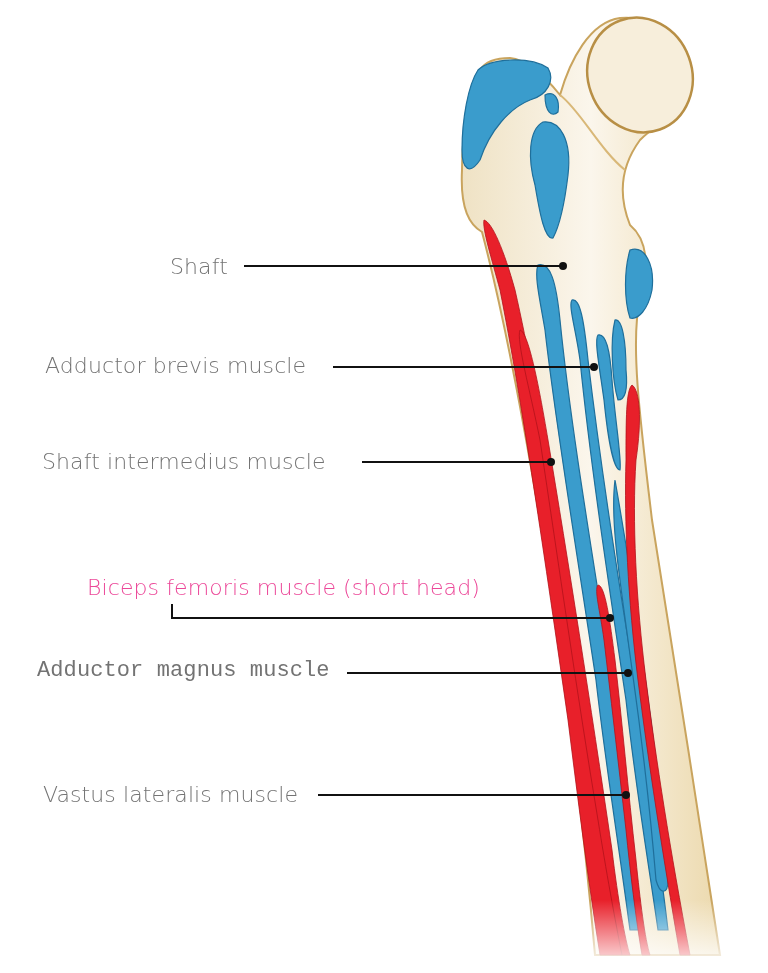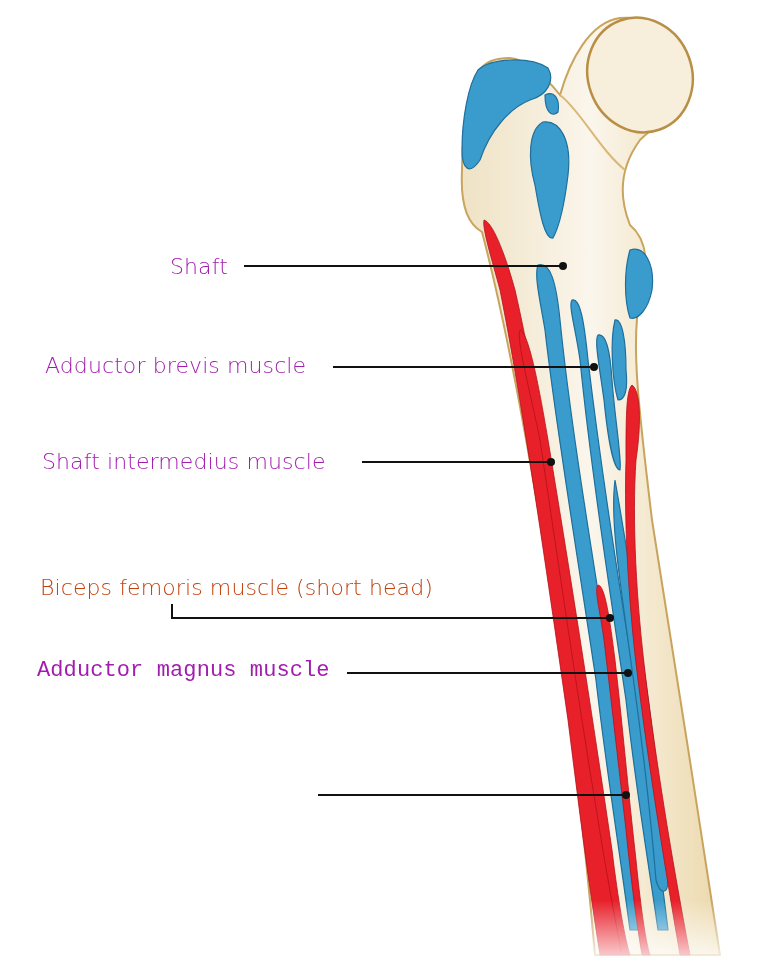--- a/index.html
+++ b/index.html
@@ -1,20 +1,20 @@
 <!DOCTYPE html>
 <html><head>
 <meta charset="utf-8">
 <style>
   html, body { margin: 0; padding: 0; background: #ffffff; }
   body { width: 768px; height: 973px; position: relative; overflow: hidden; font-family: "DejaVu Sans", sans-serif; }
   .stage { position: absolute; left: 0; top: 0; width: 768px; height: 973px; }
   svg.art { position: absolute; left: 0; top: 0; }
-  .label { position: absolute; font-size: 22px; color: #a21caf; white-space: nowrap; letter-spacing: 0.1px; line-height: 1; font-family: "DejaVu Sans", sans-serif; font-weight: 300; }
-  .label.red { color: #c2410c; }
+  .label { position: absolute; font-size: 22px; color: #737373; white-space: nowrap; letter-spacing: 0.1px; line-height: 1; font-family: "DejaVu Sans", sans-serif; font-weight: 300; }
+  .label.red { color: #ec4899; margin-left: 47px; }
 </style>
 </head>
 <body>
 
 <div class="stage">
   <svg class="art" width="768" height="973" viewBox="0 0 768 973">
     <defs>
       <linearGradient id="boneGrad" x1="0" y1="0" x2="1" y2="0">
         <stop offset="0" stop-color="#efe2c4"></stop>
         <stop offset="0.5" stop-color="#fbf6ec"></stop>
@@ -76,13 +76,14 @@
       <circle cx="628" cy="673" r="4"></circle>
       <circle cx="626" cy="795" r="4"></circle>
     </g>
   </svg>
 
   <div class="label" style="left:170px; top:256px;">Shaft</div>
   <div class="label" style="left:45px; top:355px;">Adductor brevis muscle</div>
   <div class="label" style="left:42px; top:451px;">Shaft intermedius muscle</div>
   <div class="label red" style="left:40px; top:577px;">Biceps femoris muscle (short head)</div>
   <div class="label" style="left:37px; top:660px;font-family:Liberation Mono, monospace;">Adductor magnus muscle</div>
+  <div class="label" style="left:43px; top:784px;">Vastus lateralis muscle</div>
 </div>
 
 </body></html>

